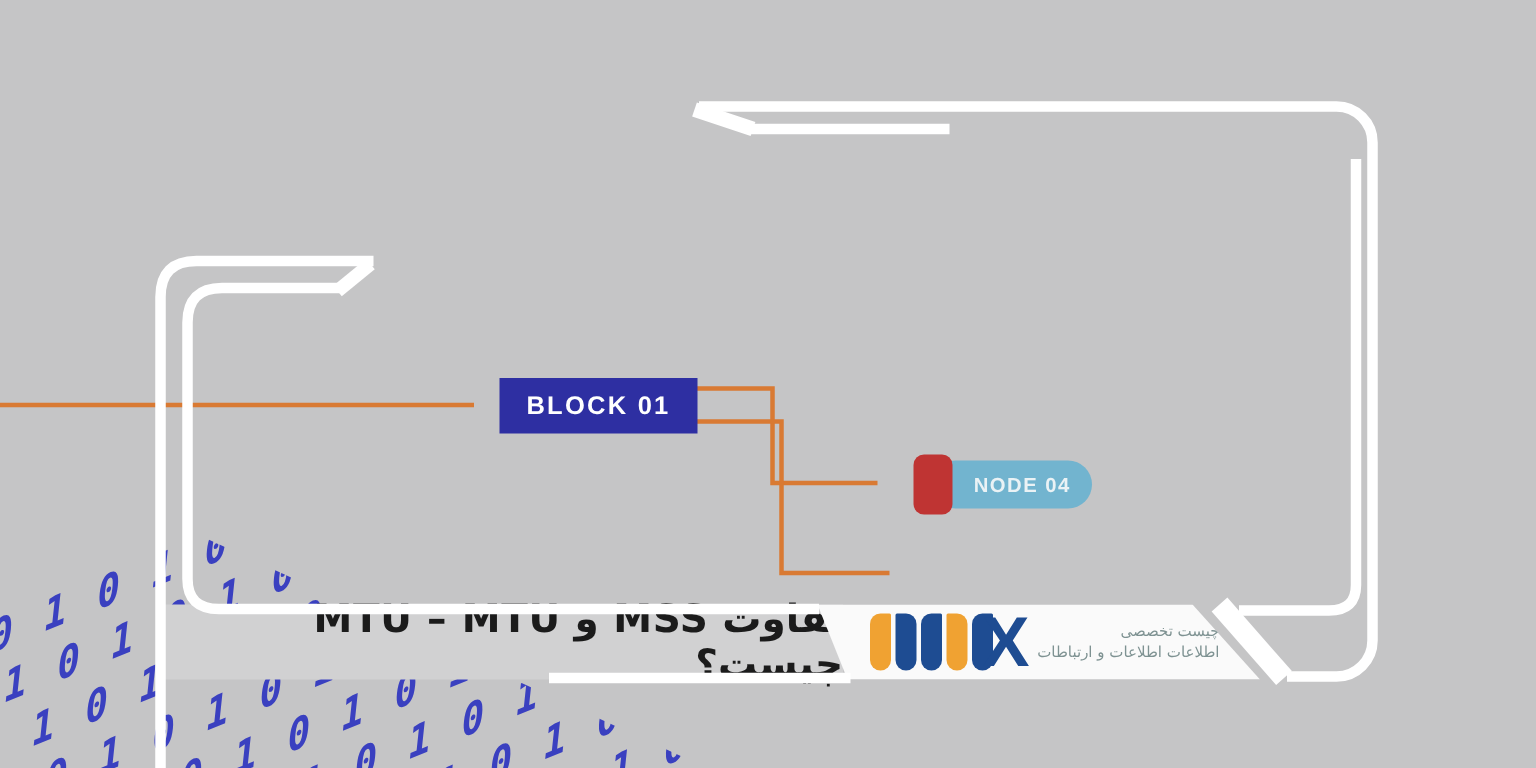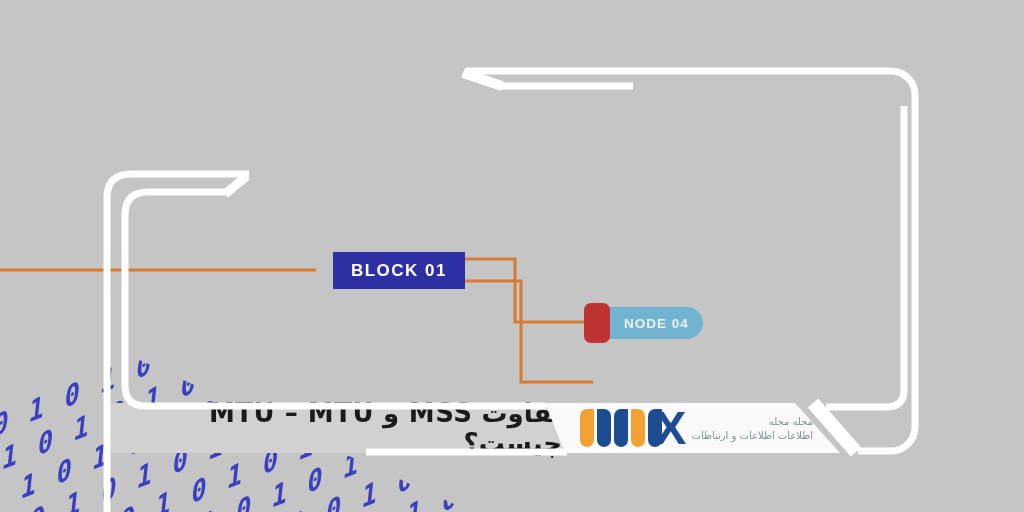--- a/index.html
+++ b/index.html
@@ -41,21 +41,21 @@
   .tagline{position:absolute;right:30px;top:15px;width:125px;text-align:right;
     font-family:"DejaVu Sans",sans-serif;font-size:10px;line-height:14px;color:var(--tagline_gray);}
 
   
   .lines{position:absolute;inset:0;z-index:4;pointer-events:none;}
 
   
   .block{position:absolute;left:315px;top:252px;width:132px;height:37px;background:var(--block_blue);
     z-index:5;display:flex;align-items:center;justify-content:center;
     color:var(--white);font-weight:bold;font-size:17px;letter-spacing:1.5px;margin-left:18px;}
-  .node{position:absolute;z-index:5;}
+  .node{position:absolute;z-index:5;margin-left:25px;}
   .node .pill{position:absolute;left:12px;top:4px;width:107px;height:32px;border-radius:16px;background:var(--node_blue);}
   .node .cap{position:absolute;left:0;top:0;width:26px;height:40px;border-radius:7px;background:var(--node_red);}
   .node .label{position:absolute;left:28px;top:4px;width:89px;height:32px;display:flex;align-items:center;justify-content:center;
     color:#eaf2f5;font-weight:bold;font-size:13.5px;letter-spacing:1px;}
   .node-04{left:584px;top:303px;width:120px;height:40px;}
   .node-05{left:592px;top:363px;width:120px;height:40px;}
 
   
   .title{position:absolute;left:0;top:84px;width:1024px;text-align:center;z-index:5;
     color:var(--title_blue);font-weight:bold;font-size:74px;letter-spacing:1px;}
@@ -76,21 +76,21 @@
   <div class="logo-panel">
     <div class="logo-leaves">
         <span class="leaf leaf-a" style="background: rgb(240, 162, 50);"></span>
         <span class="leaf leaf-b" style="background: rgb(30, 76, 146);"></span>
         <span class="leaf leaf-a" style="background: rgb(30, 76, 146);"></span>
         <span class="leaf leaf-b" style="background: rgb(240, 162, 50);"></span>
         <span class="leaf leaf-a" style="background: rgb(30, 76, 146);"></span>
       </div>
     <div class="logo-x">X</div>
     <div class="tagline" dir="rtl" lang="fa">
-      <div>مجله مجله</div>
+      <div>چیست تخصصی</div>
       <div>اطلاعات اطلاعات و ارتباطات</div>
     </div>
   </div>
 
   <svg class="lines" width="1024" height="512" viewBox="0 0 1024 512">
 
     <g stroke="#d97a33" stroke-width="3" fill="none">
       <path d="M 0 270 H 316"></path>
       <path d="M 424 259 H 515 V 322 H 585"></path>
       <path d="M 424 281 H 521 V 382 H 593"></path>

